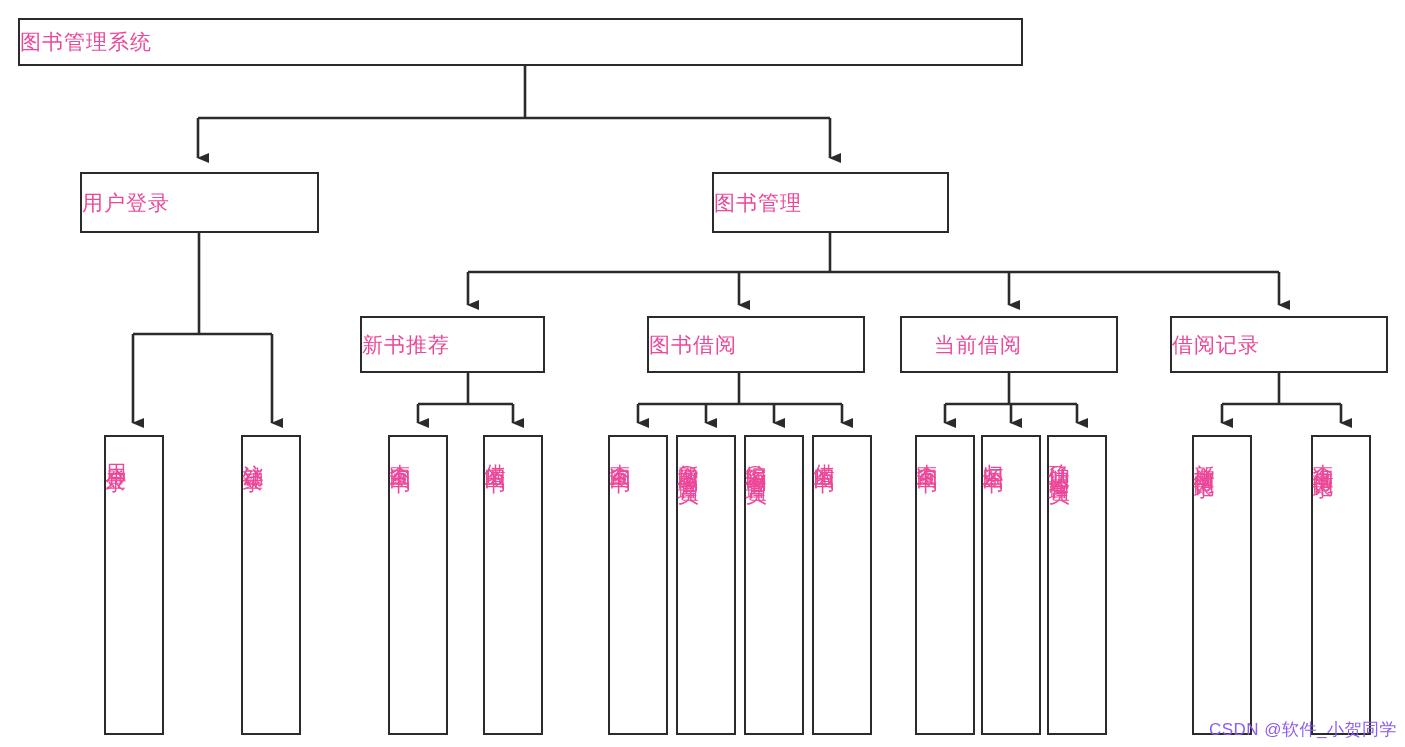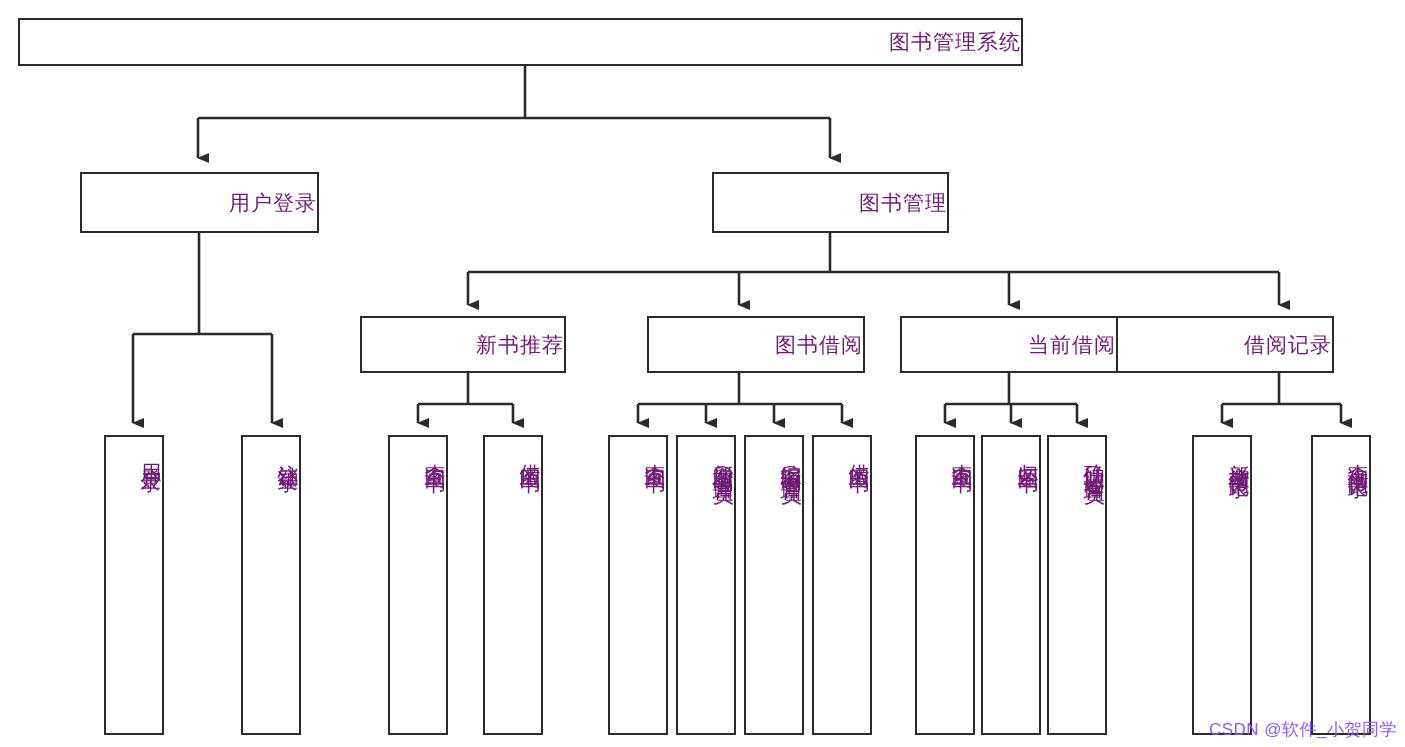--- a/index.html
+++ b/index.html
@@ -25,22 +25,22 @@
     height: 747px;
     pointer-events: none;
   }
   .node {
     position: absolute;
     box-sizing: border-box;
     border: 2px solid #2b2b2b;
     background: #ffffff;
     display: flex;
     align-items: center;
-    justify-content: flex-end;
-    color: #701a75;
+    justify-content: flex-start;
+    color: #ec4899;
   }
   .node.horiz {
     font-size: 21px;
     letter-spacing: 1px;
   }
   .node.vert {
     font-size: 21px;
     padding: 10px 0;
     align-items: flex-start;
   }
@@ -120,30 +120,30 @@
     <span>图书管理系统</span>
   </div>
 
   <div class="node horiz" style="left:80px; top:172px; width:239px; height:61px;">
     <span>用户登录</span>
   </div>
   <div class="node horiz" style="left:712px; top:172px; width:237px; height:61px;">
     <span>图书管理</span>
   </div>
 
-  <div class="node horiz" style="left:360px; top:316px; width:206px; height:57px;">
+  <div class="node horiz" style="left:360px; top:316px; width:185px; height:57px;">
     <span>新书推荐</span>
   </div>
   <div class="node horiz" style="left:631px; top:316px; width:218px; height:57px;margin-left:16px;">
     <span>图书借阅</span>
   </div>
   <div class="node horiz" style="left:900px; top:316px; width:218px; height:57px;padding-left:32px;">
     <span>当前借阅</span>
   </div>
-  <div class="node horiz" style="left:1116px; top:316px; width:218px; height:57px;">
+  <div class="node horiz" style="left:1170px; top:316px; width:218px; height:57px;">
     <span>借阅记录</span>
   </div>
 
   <div class="node vert" style="left:104px; top:435px; width:60px; height:300px;">
     <span class="vtext">用户登录</span>
   </div>
   <div class="node vert" style="left:241px; top:435px; width:60px; height:300px;">
     <span class="vtext">注销登录</span>
   </div>
 

